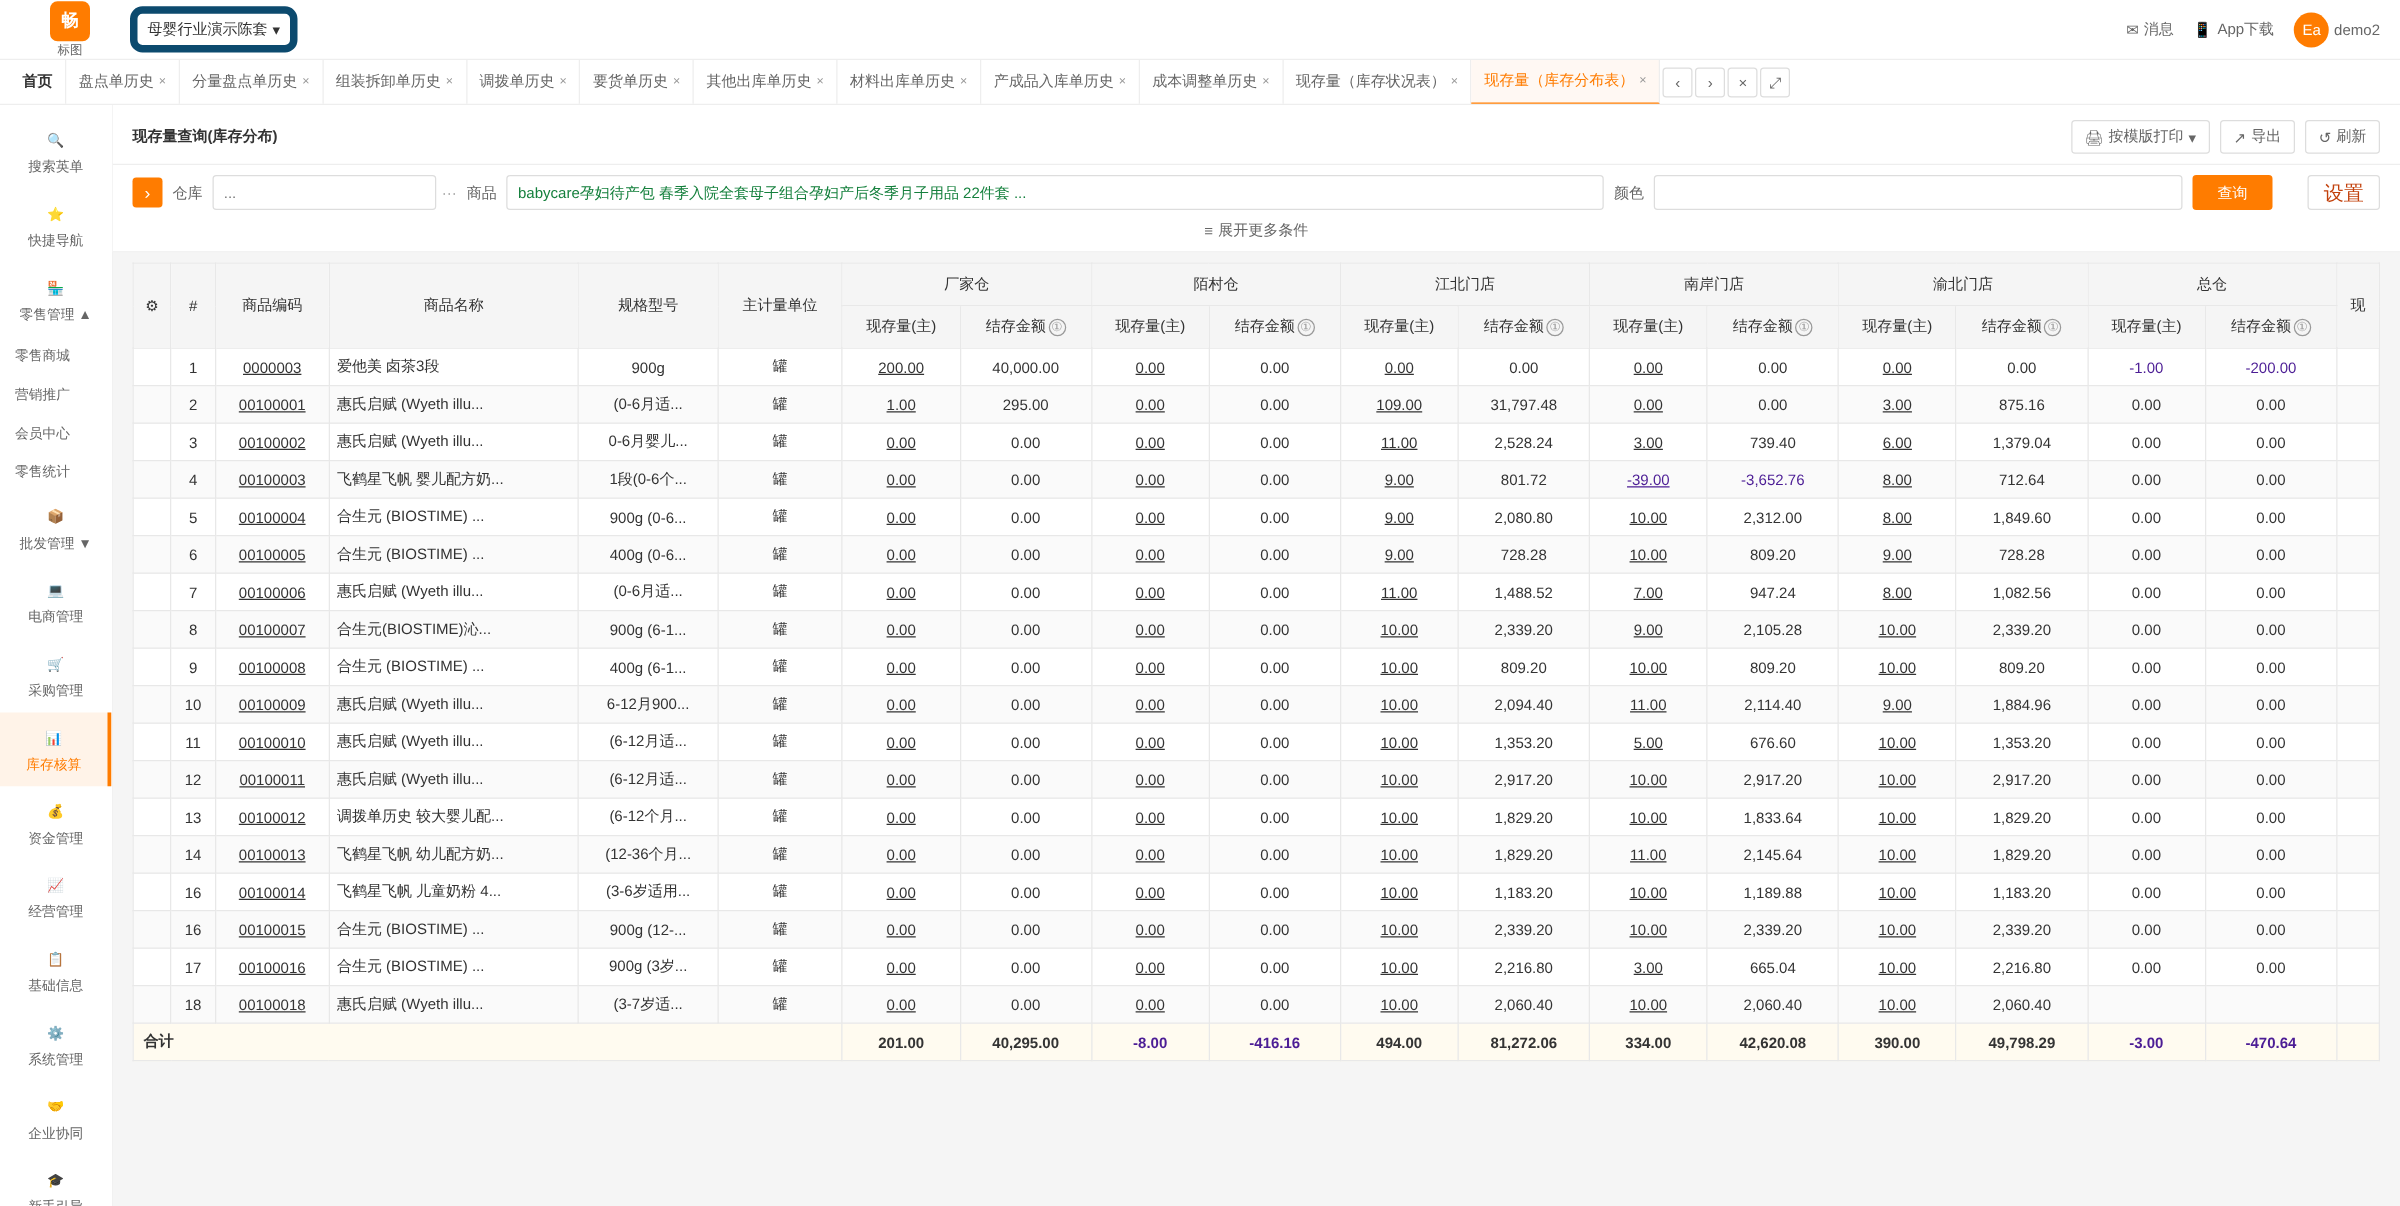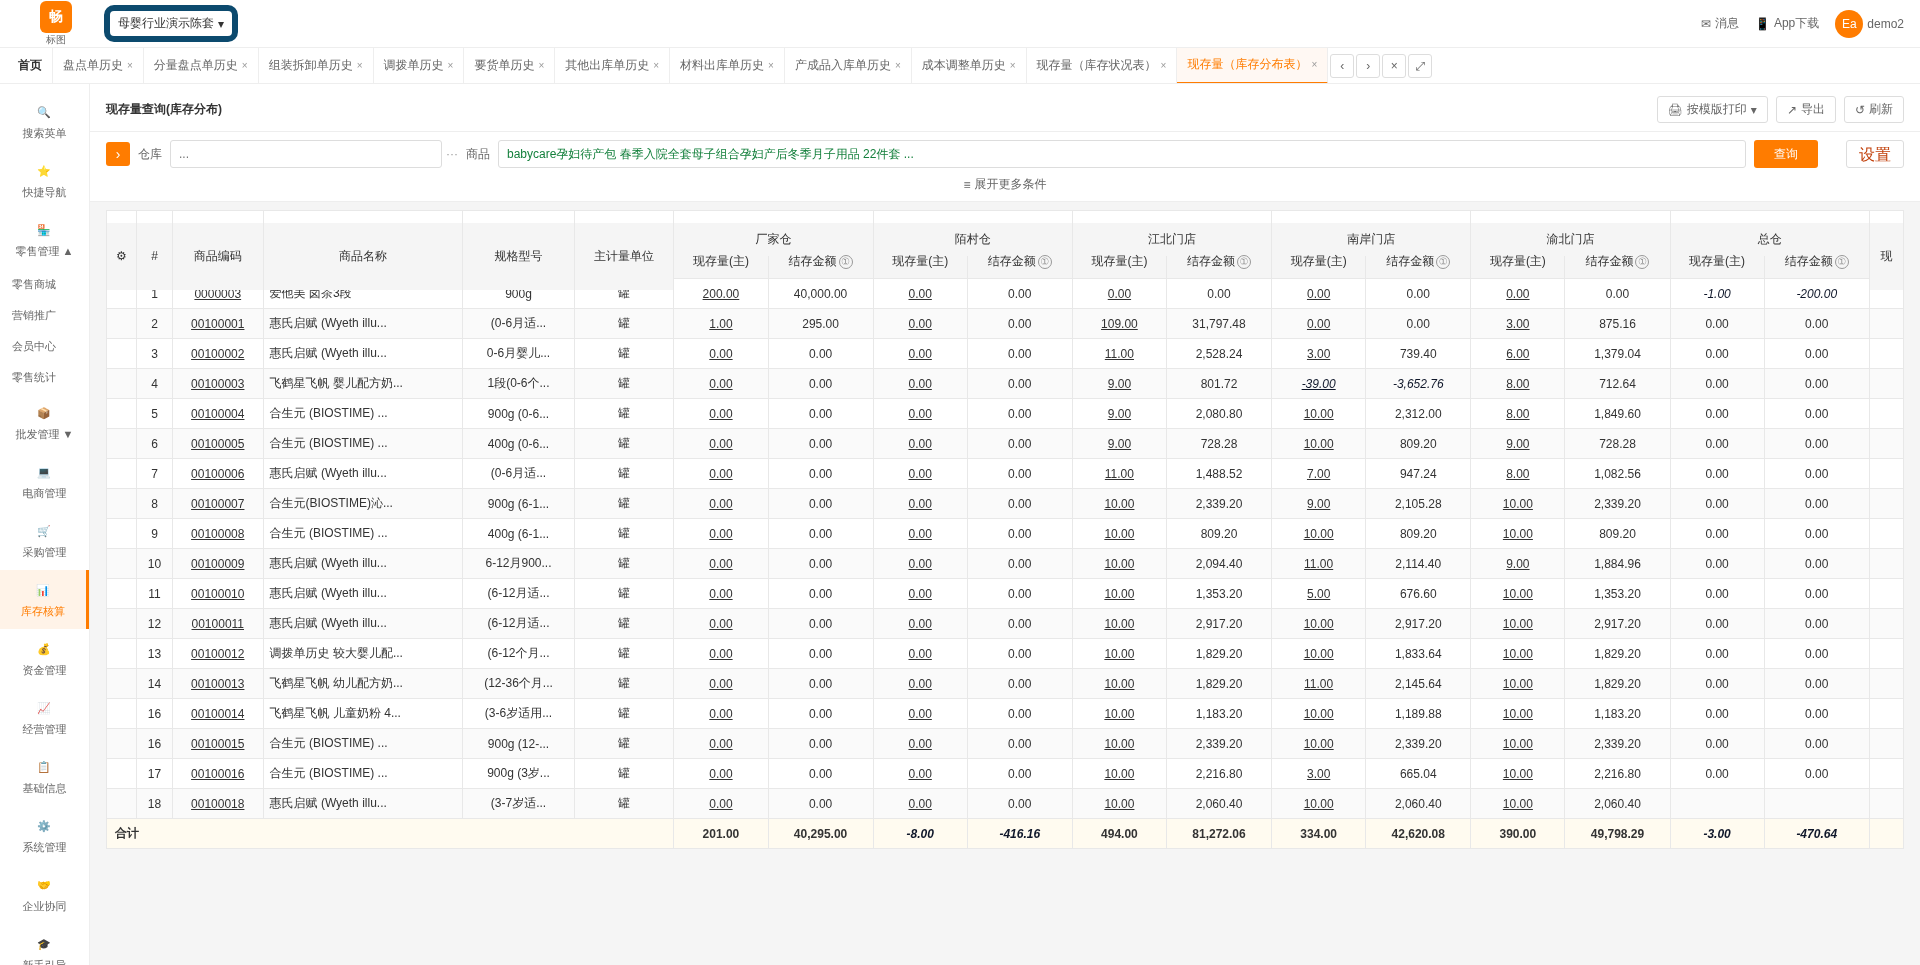--- a/index.html
+++ b/index.html
@@ -53,24 +53,24 @@
     .filter-input { flex: 1; height: 28px; border: 1px solid #ddd; border-radius: 3px; padding: 0 8px; font-size: 12px; color: #333; }
     .filter-input-wide { flex: 3; height: 28px; border: 1px solid #ddd; border-radius: 3px; padding: 0 8px; font-size: 12px; color: #15803d; }
     .filter-ellipsis { color: #999; }
     .filter-expand { display: flex; align-items: center; gap: 4px; color: #666; cursor: pointer; font-size: 12px; }
     .btn-search { padding: 4px 20px; background: #ff7c00; color: white; border: none; border-radius: 3px; cursor: pointer; font-size: 12px; height: 28px; }
     .btn-setting { padding: 4px 12px; background: white; color: #c2410c; border: 1px solid #ddd; border-radius: 3px; cursor: pointer; font-size: 16px; height: 28px; margin-left: 20px; }
 
     
     .table-container { flex: 1; overflow: auto; padding: 8px 16px; }
     .data-table { width: 100%; border-collapse: collapse; font-size: 12px; background: white; }
-    .data-table th { background: #f5f5f5; padding: 8px 6px; text-align: center; border: 1px solid #e8e8e8; white-space: nowrap; font-weight: normal; color: #333; position: sticky; top: 12px; z-index: 1; }
+    .data-table th { background: #f5f5f5; padding: 8px 6px; text-align: center; border: 1px solid #e8e8e8; white-space: nowrap; font-weight: normal; color: #333; position: sticky; top: 0; z-index: 1; }
     .data-table td { padding: 6px 6px; text-align: center; border: 1px solid #e8e8e8; white-space: nowrap; color: #333; }
     .data-table tr:nth-child(even) { background: #fafafa; }
-    .data-table .neg { color: #0f172a; font-style: italic; }
+    .data-table .neg { color: #4c1d95; }
     .footer-row { background: #fffbf0 !important; font-weight: bold; }
     .gear-col { width: 30px; }
     .col-header-group { background: #f0f0f0; }
     .underline { text-decoration: underline; }
 
     
     ::-webkit-scrollbar { width: 6px; height: 6px; }
     ::-webkit-scrollbar-track { background: #f1f1f1; }
     ::-webkit-scrollbar-thumb { background: #ccc; border-radius: 3px; }
 
@@ -216,20 +216,24 @@
       <div class="filter-row">
         <div class="filter-toggle">›</div>
         <div class="filter-field">
           <span class="filter-label">仓库</span>
           <input class="filter-input" type="text" value="" placeholder="..." style="">
           <span class="filter-ellipsis">···</span>
         </div>
         <div class="filter-field" style="flex:4;">
           <span class="filter-label">商品</span>
           <input class="filter-input-wide" type="text" value="babycare孕妇待产包 春季入院全套母子组合孕妇产后冬季月子用品 22件套 ..." style="">
+        </div>
+        <div class="filter-field" style="flex:2;">
+          <span class="filter-label">颜色</span>
+          <input class="filter-input-wide" type="text" value="" style="">
         </div>
         <button class="btn-search">查询</button>
         <button class="btn-setting">设置</button>
       </div>
       <div class="filter-row" style="justify-content:center;">
         <div class="filter-expand">
           <span>≡</span>
           <span>展开更多条件</span>
         </div>
       </div>

